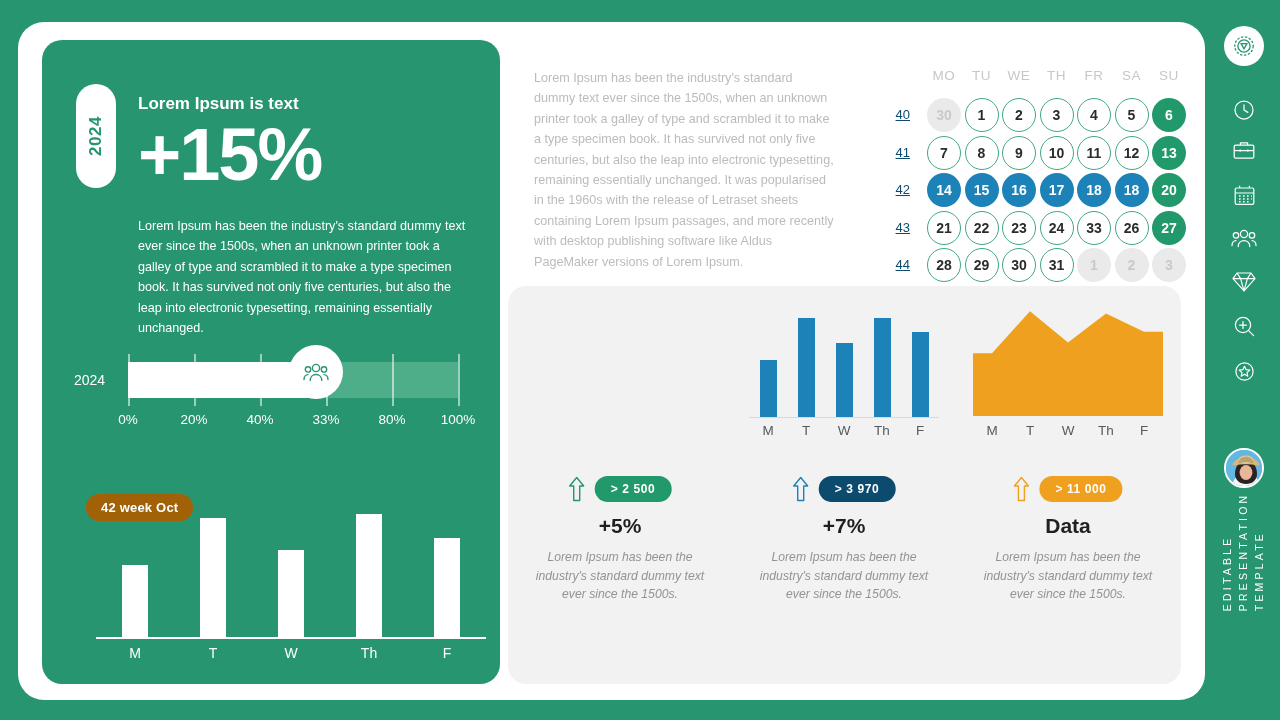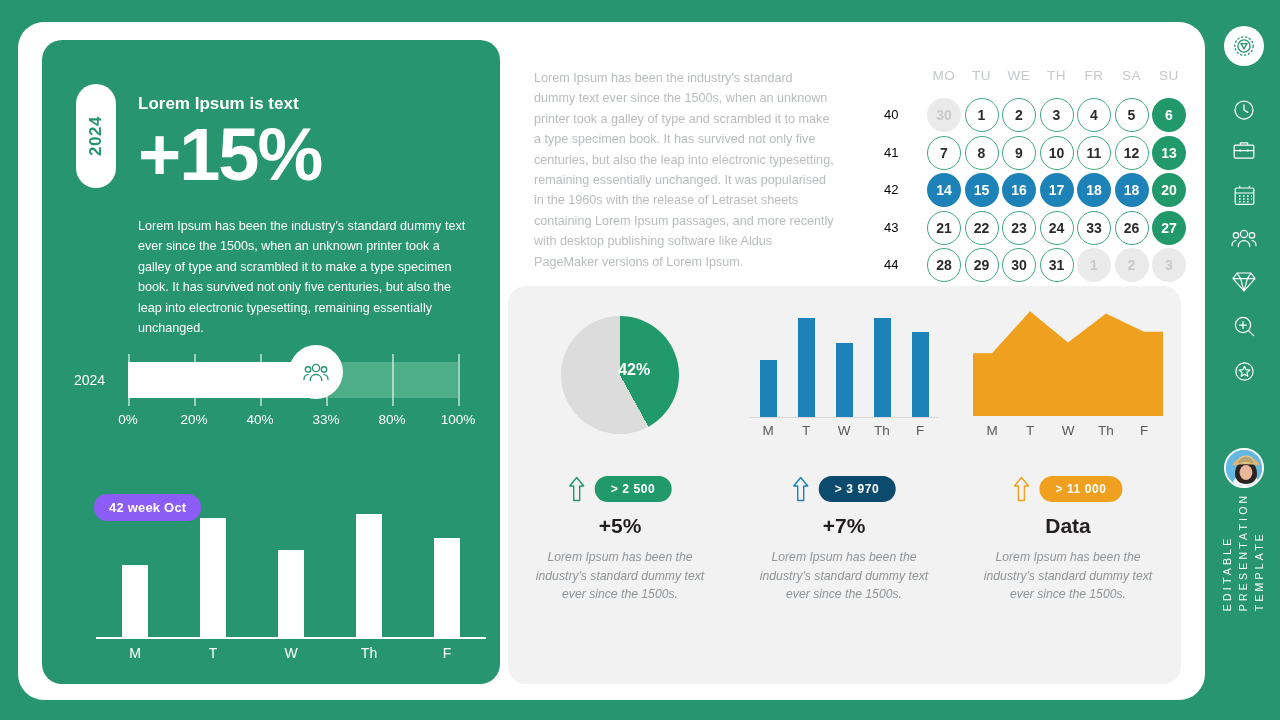--- a/index.html
+++ b/index.html
@@ -78,22 +78,22 @@
   }
   .axis-pct { position: absolute; left: 86px; top: 72px; width: 330px; height: 20px; }
   .axis-pct span {
     position: absolute; top: 0;
     color: #ffffff; font-size: 13.5px; transform: translateX(-50%);
     white-space: nowrap;
   }
 
   
   .week-pill {
-    position: absolute; left: 52px; top: 454px;
-    background: #8b5cf6; color: #ffffff;
+    position: absolute; left: 44px; top: 454px;
+    background: #a16207; color: #ffffff;
     padding: 6px 15px; border-radius: 13px;
     font-size: 13px; font-weight: bold; letter-spacing: .2px;
   }
 
   
   .wbars { position: absolute; left: 54px; top: 470px; width: 390px; height: 155px; }
   .wbars .plot { position: absolute; left: 0; bottom: 26px; width: 390px; height: 128px; }
   .wbars .baseline { position: absolute; left: 0; bottom: 0; width: 390px; height: 2px; background: #ffffff; }
   .wbar { position: absolute; bottom: 2px; width: 26px; background: #ffffff; }
   .wlabels { position: absolute; left: 0; bottom: 0; width: 390px; height: 20px; }
@@ -111,22 +111,22 @@
   
   .cal { position: absolute; left: 866px; top: 46px; width: 305px; height: 220px; }
   .cal-head { position: absolute; left: 0; top: 0; width: 305px; height: 22px; }
   .cal-head span {
     position: absolute; top: 0;
     color: #C5C8CA; font-size: 13.5px; letter-spacing: .6px;
     transform: translateX(-50%); white-space: nowrap;
   }
   .cal-row { position: absolute; width: 305px; height: 38px; }
   .cal-wk {
-    position: absolute; left: 0; top: 9px; width: 26px; text-align: left;
-    color: #000000; font-size: 13px;
+    position: absolute; left: 0; top: 9px; width: 26px; text-align: right;
+    color: #0c4a6e; font-size: 13px; text-decoration: underline;
   }
   .cal-cell {
     position: absolute; top: 0; width: 34px; height: 34px; border-radius: 50%;
     display: flex; align-items: center; justify-content: center;
     font-size: 14px; font-weight: bold;
     transform: translateX(-17px);
   }
   .cc-normal { border: 1.3px solid #3FA97F; color: #2B2B2B; background: #ffffff; }
   .cc-muted  { border: none; color: #C7CACC; background: #EAEAEA; font-weight: bold; }
   .cc-green  { border: none; color: #ffffff; background: #21996B; }
@@ -343,24 +343,20 @@
             <div class="cal-cell cc-muted" style="left: 210px;">1</div>
             <div class="cal-cell cc-muted" style="left: 247.5px;">2</div>
             <div class="cal-cell cc-muted" style="left: 285px;">3</div>
           </div>
         </div>
   </div>
 
   <div class="gray-panel">
 
     <div class="kpi-col" style="left:0">
-      <div class="pie-wrap">
-        <div class="pie" id="pie-slice" style="background: conic-gradient(rgb(33, 153, 107) 0%, rgb(33, 153, 107) 42%, rgb(220, 220, 220) 42%, rgb(220, 220, 220) 100%);"></div>
-        <div class="pie-label">42%</div>
-      </div>
       <div class="badge-row">
         <svg width="16" height="26" viewBox="0 0 16 26">
           <path d="M8 1.5 L15 10 L11 10 L11 24.5 L5 24.5 L5 10 L1 10 Z" fill="none" stroke="#21996B" stroke-width="1.4" stroke-linejoin="round"></path>
         </svg>
         <div class="badge b-green">&gt; 2 500</div>
       </div>
       <div class="kpi-value">+5%</div>
       <div class="kpi-desc">Lorem Ipsum has been the industry's standard dummy text ever since the 1500s.</div>
     </div>
 

